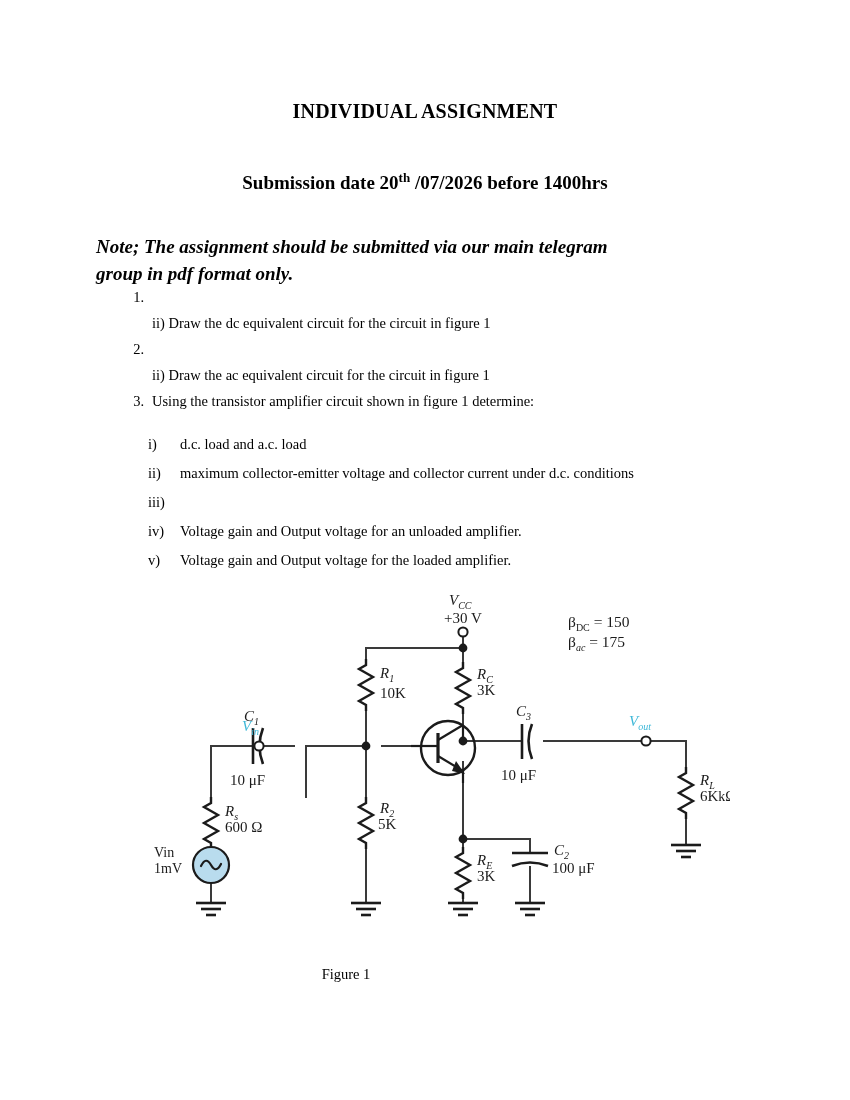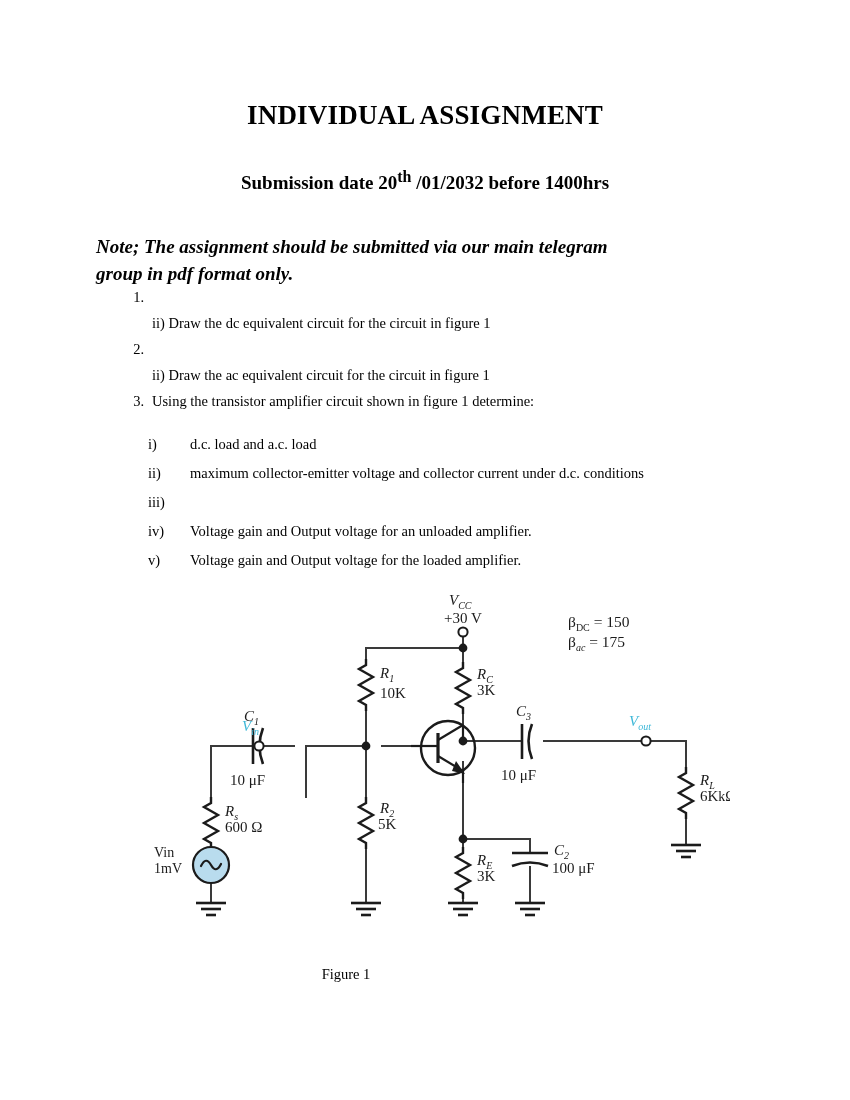--- a/index.html
+++ b/index.html
@@ -21,35 +21,35 @@
     background: #ffffff;
   }
 
   
   .doc-title {
     position: absolute;
     top: 100px;
     left: 0;
     width: 850px;
     text-align: center;
-    font-size: 27px;
+    font-size: 20px;
     font-weight: bold;
     letter-spacing: 0.2px;
   }
   .submission-line {
     position: absolute;
     top: 172px;
     left: 0;
     width: 850px;
     text-align: center;
     font-size: 19px;
     font-weight: bold;
   }
   .submission-line sup {
-    font-size: 16px;
+    font-size: 13px;
     vertical-align: super;
     line-height: 0;
   }
   .note-block {
     position: absolute;
     top: 218px;
     left: 96px;
     width: 664px;
     font-size: 19px;
     font-weight: bold;
@@ -101,21 +101,21 @@
     height: 29px;
   }
   .rnum {
     position: absolute;
     left: 0;
     width: 26px;
     text-align: left;
   }
   .rtext {
     position: absolute;
-    left: 42px;
+    left: 32px;
     white-space: nowrap;
     font-family: Liberation Serif, serif;
   }
 
   
   .figure-wrap {
     position: absolute;
     top: 585px;
     left: 120px;
     width: 610px;
@@ -141,21 +141,21 @@
   .lbl-beta  { font-size: 15.5px; fill: #1b1b1b; }
 </style>
 </head>
 <body>
 
 <div class="page">
 
   <div class="doc-title">INDIVIDUAL ASSIGNMENT</div>
 
   <div class="submission-line">
-    <span>Submission date 20</span><sup>th</sup><span> /01/2032 before 1400hrs</span>
+    <span>Submission date 20</span><sup>th</sup><span> /07/2026 before 1400hrs</span>
   </div>
 
   <div class="note-block">
     <div>Note; The assignment should be submitted via our main telegram</div>
     <div>group in pdf format only.</div>
   </div>
 
   <div class="qlist">
     <div class="qrow">
       <span class="qnum">1.</span>

